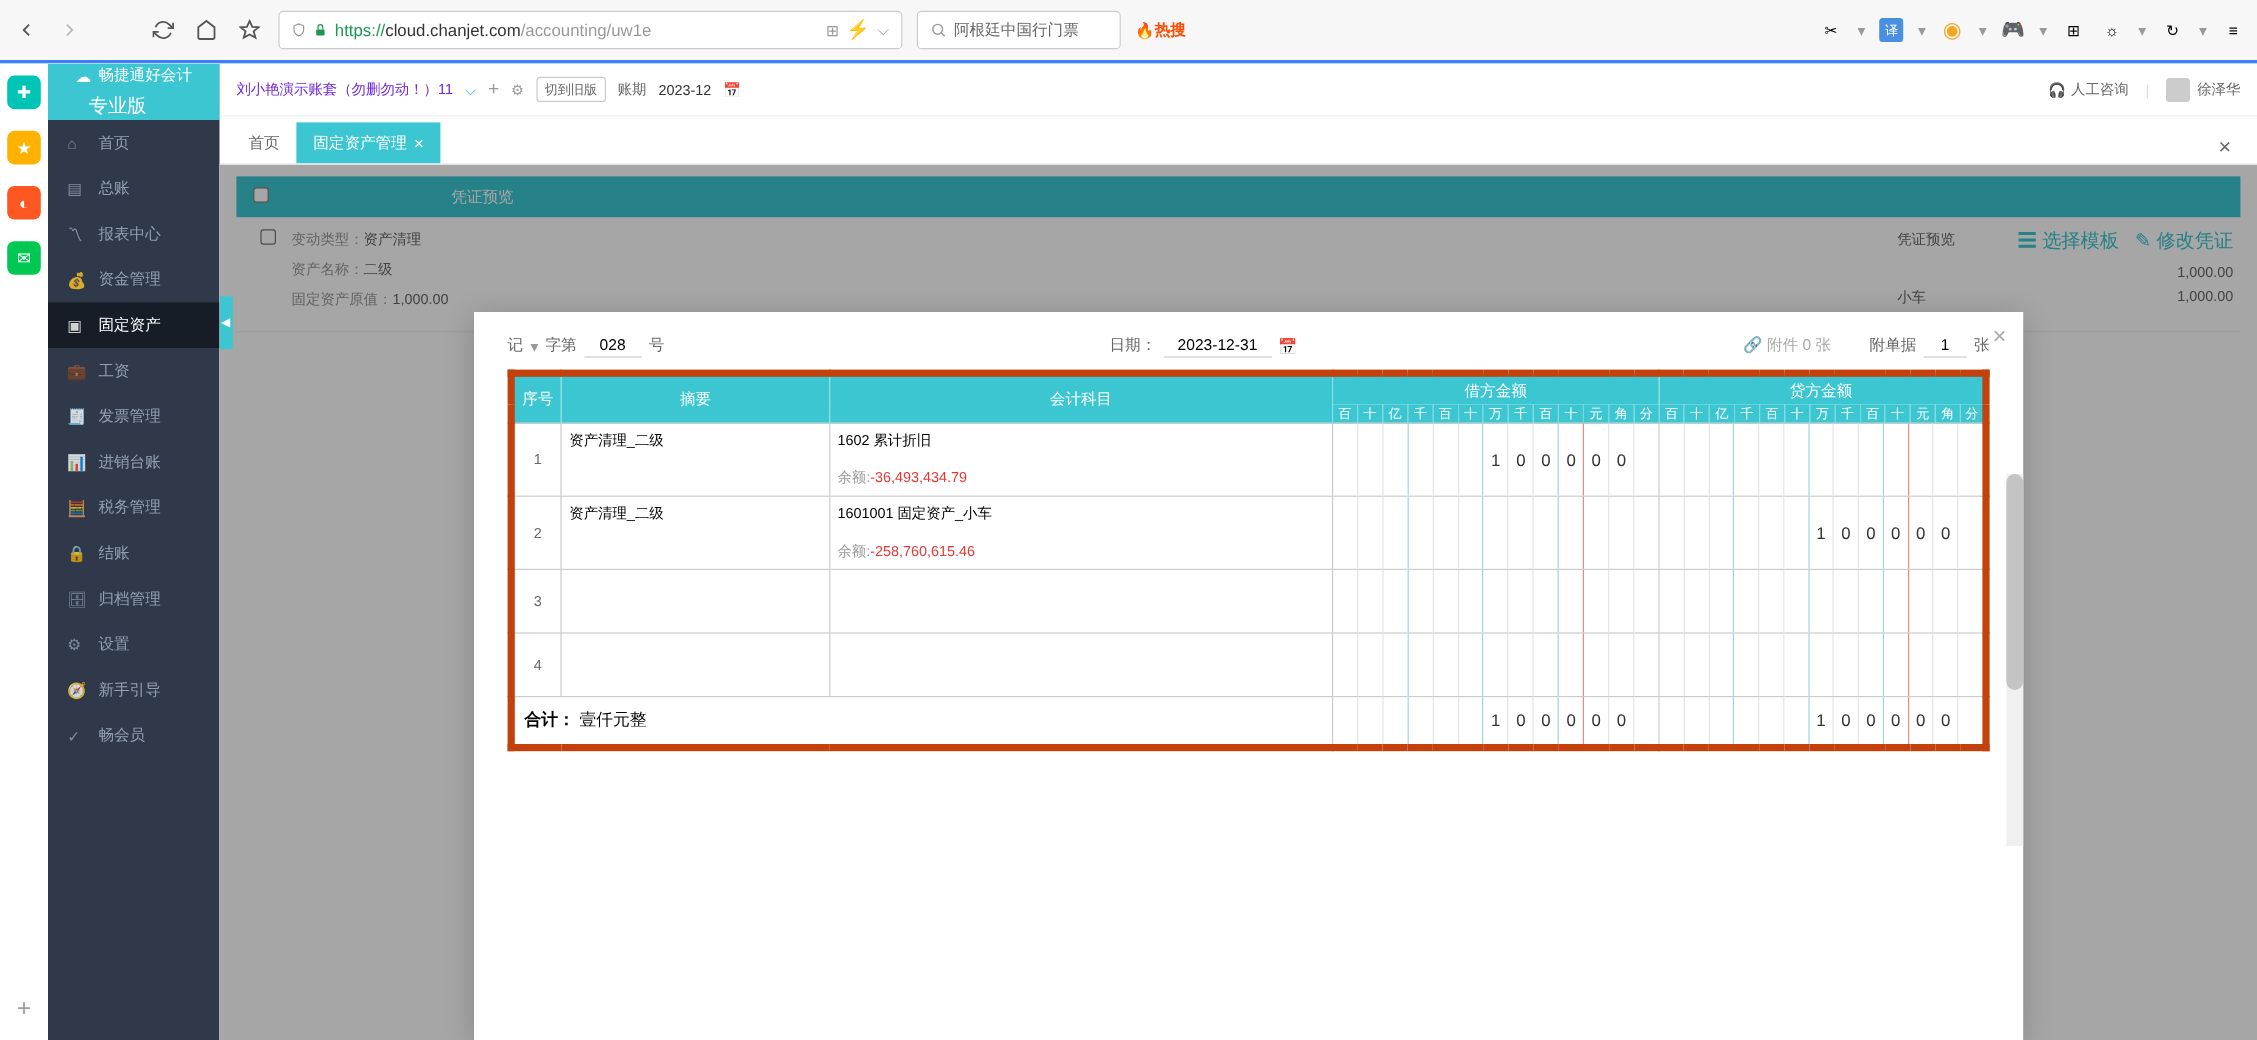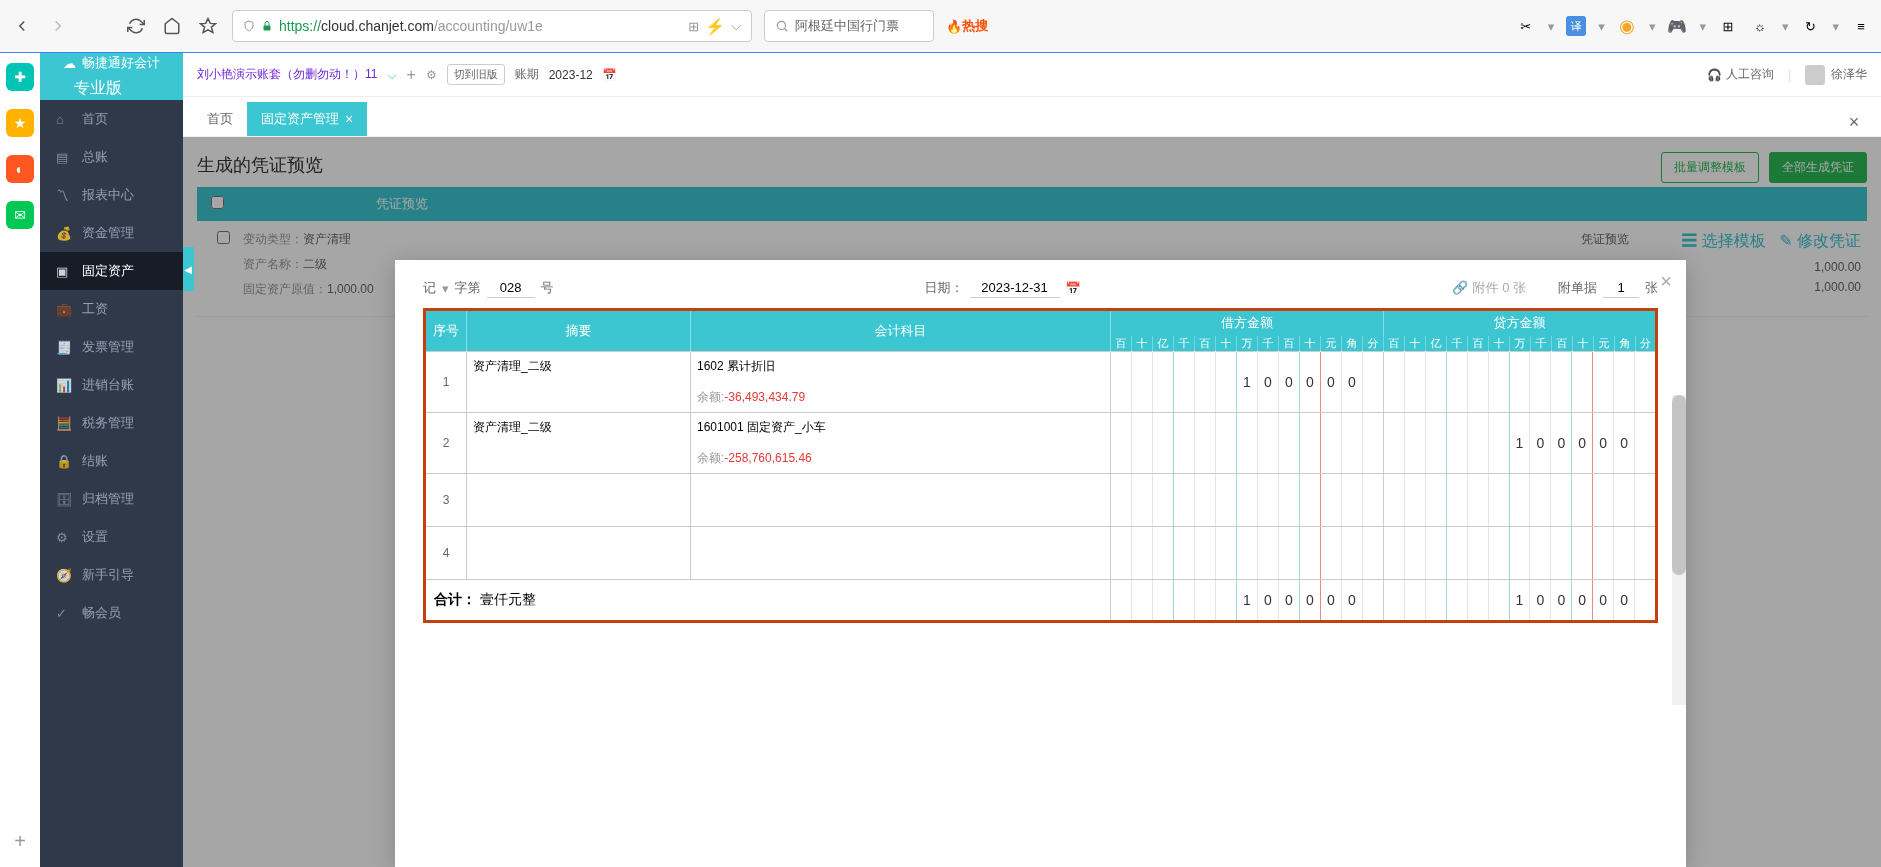--- a/index.html
+++ b/index.html
@@ -1,17 +1,17 @@
 <!DOCTYPE html>
 <html><head>
 <meta charset="utf-8">
 <style>
 *{margin:0;padding:0;box-sizing:border-box;font-family:"Microsoft YaHei",Arial,sans-serif}
 body{font-size:13px;background:#f5f5f5;overflow:hidden}
-.browser-chrome{height:53px;background:#f7f7f7;border-bottom:1px solid #3b82f6;display:flex;align-items:center;padding:0 10px;gap:12px}
+.browser-chrome{height:53px;background:#f7f7f7;border-bottom:3px solid #3b82f6;display:flex;align-items:center;padding:0 10px;gap:12px}
 .nav-btn{width:24px;height:24px;display:flex;align-items:center;justify-content:center;color:#555;cursor:pointer}
 .url-bar{flex:0 0 auto;display:flex;align-items:center;gap:6px;background:#fff;border:1px solid #ccc;border-radius:4px;padding:4px 10px;width:520px;height:32px}
 .url-text{color:#999;font-size:14px;overflow:hidden;white-space:nowrap}
 .url-text .dom{color:#333}
 .url-text .proto{color:#1a9850}
 .search-box{display:flex;align-items:center;gap:6px;background:#fff;border:1px solid #ccc;border-radius:4px;padding:4px 10px;height:32px;width:170px}
 .hot-tag{color:#ff4d00;font-weight:bold;font-size:13px;display:flex;align-items:center}
 .tool-ico{width:20px;height:20px;display:flex;align-items:center;justify-content:center}
 .left-apps{position:fixed;left:0;top:53px;width:40px;background:#fff;height:calc(100vh - 53px);display:flex;flex-direction:column;align-items:center;padding-top:10px;gap:18px}
 .left-apps .app{width:28px;height:28px;border-radius:6px;display:flex;align-items:center;justify-content:center;color:#fff;font-size:14px}
@@ -53,21 +53,21 @@
 .preview .amt{text-align:right;margin-bottom:6px}
 .dim-overlay{position:absolute;inset:0;background:rgba(0,0,0,0.35)}
 .modal{position:absolute;left:395px;top:260px;right:195px;bottom:0;background:#fff;box-shadow:0 4px 24px rgba(0,0,0,.2);padding:18px 0 0;display:flex;flex-direction:column}
 .modal .close{position:absolute;right:14px;top:10px;color:#aaa;font-size:20px;cursor:pointer}
 .modal h2{text-align:center;font-size:20px;font-weight:normal;color:#333;margin:24px 0 30px}
 .voucher-meta{display:flex;align-items:center;padding:0 28px 10px;font-size:13px;color:#666;gap:6px}
 .voucher-meta .sp{flex:1}
 .voucher-meta input{border:none;border-bottom:1px solid #ccc;width:48px;text-align:center;font-size:13px;padding:2px}
 .voucher-meta input.date{width:90px}
 .voucher-meta .att{color:#aaa}
-.voucher-table{margin:0 28px;border:3px solid #c2410c;border-collapse:collapse;width:calc(100% - 56px)}
+.voucher-table{margin:0 28px;border:6px solid #c2410c;border-collapse:collapse;width:calc(100% - 56px)}
 .voucher-table th{background:#3bc6d1;color:#fff;font-weight:normal;font-size:13px;padding:0;border-right:1px solid rgba(255,255,255,.4)}
 .voucher-table th.h1{height:26px}
 .voucher-table th.dig{width:15px;font-size:11px;border-right:1px solid rgba(255,255,255,.3)}
 .voucher-table td{border:1px solid #ccc;font-size:12px;padding:0;vertical-align:top;height:53px}
 .voucher-table td.idx{width:30px;text-align:center;vertical-align:middle;color:#666}
 .voucher-table td.sum{width:160px;padding:6px}
 .voucher-table td.acc{width:300px;padding:6px}
 .voucher-table td.acc .bal{color:#999;margin-top:14px}
 .voucher-table td.acc .bal .neg{color:#e53935;}
 .digit-cells{display:flex;height:100%}
@@ -253,27 +253,20 @@
     <div class="tabs">
       <div class="tab">首页</div>
       <div class="tab active">
           <span>固定资产管理</span>
           <span class="x">×</span>
         </div>
     </div>
 
     <div class="content">
       <div class="collapse-handle">◀</div>
-      <div class="title-row">
-        <div class="page-title">生成的凭证预览</div>
-        <div class="btns">
-          <div class="btn green-o">批量调整模板</div>
-          <div class="btn green">全部生成凭证</div>
-        </div>
-      </div>
       <div class="grid-head">
         <div class="c1"><input type="checkbox" style=""></div>
         <div class="c3">凭证预览</div>
       </div>
       <div class="row1">
         <div class="c1"><input type="checkbox" style=""></div>
         <div class="info">
           <div><span class="lbl">变动类型：</span><span>资产清理</span></div>
           <div><span class="lbl">资产名称：</span><span>二级</span></div>
           <div><span class="lbl">固定资产原值：</span><span>1,000.00</span></div>

